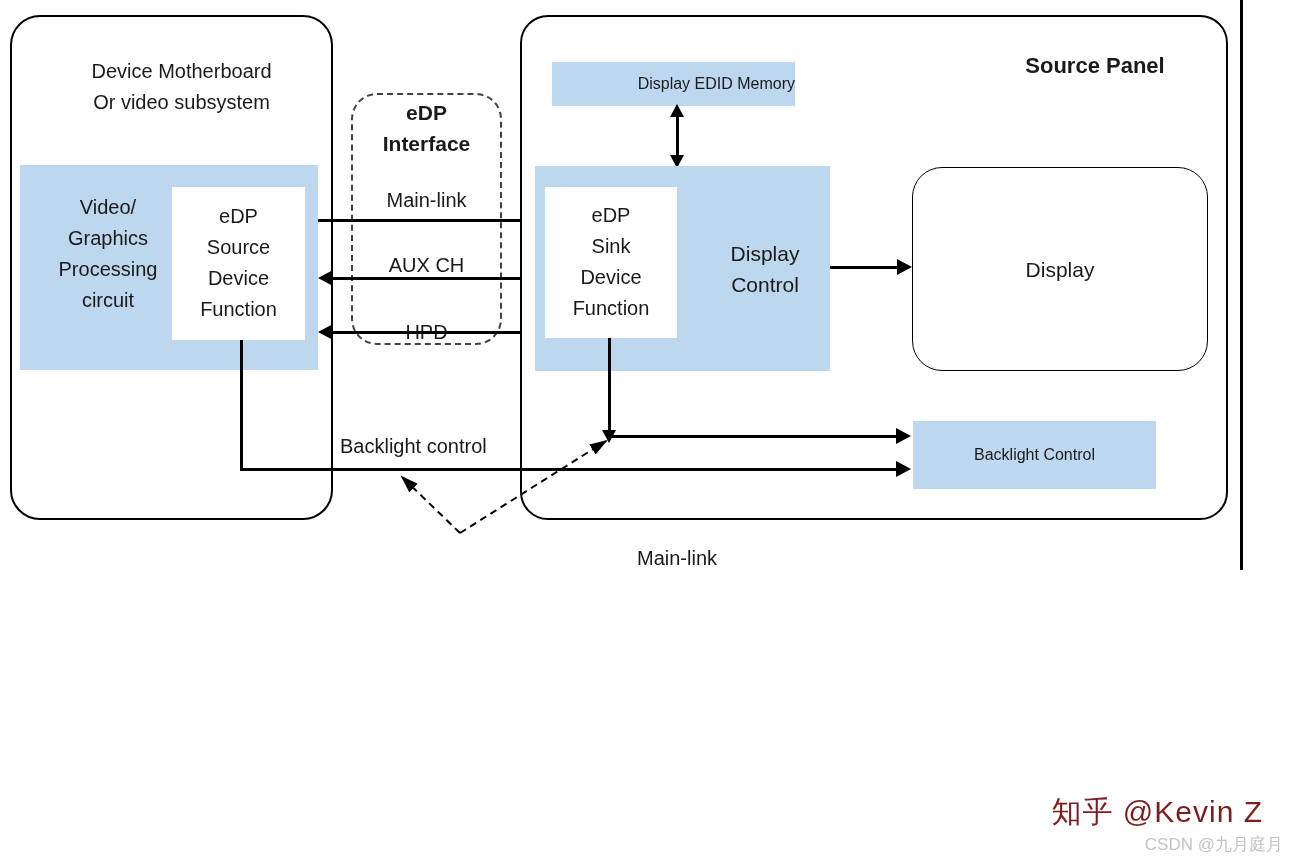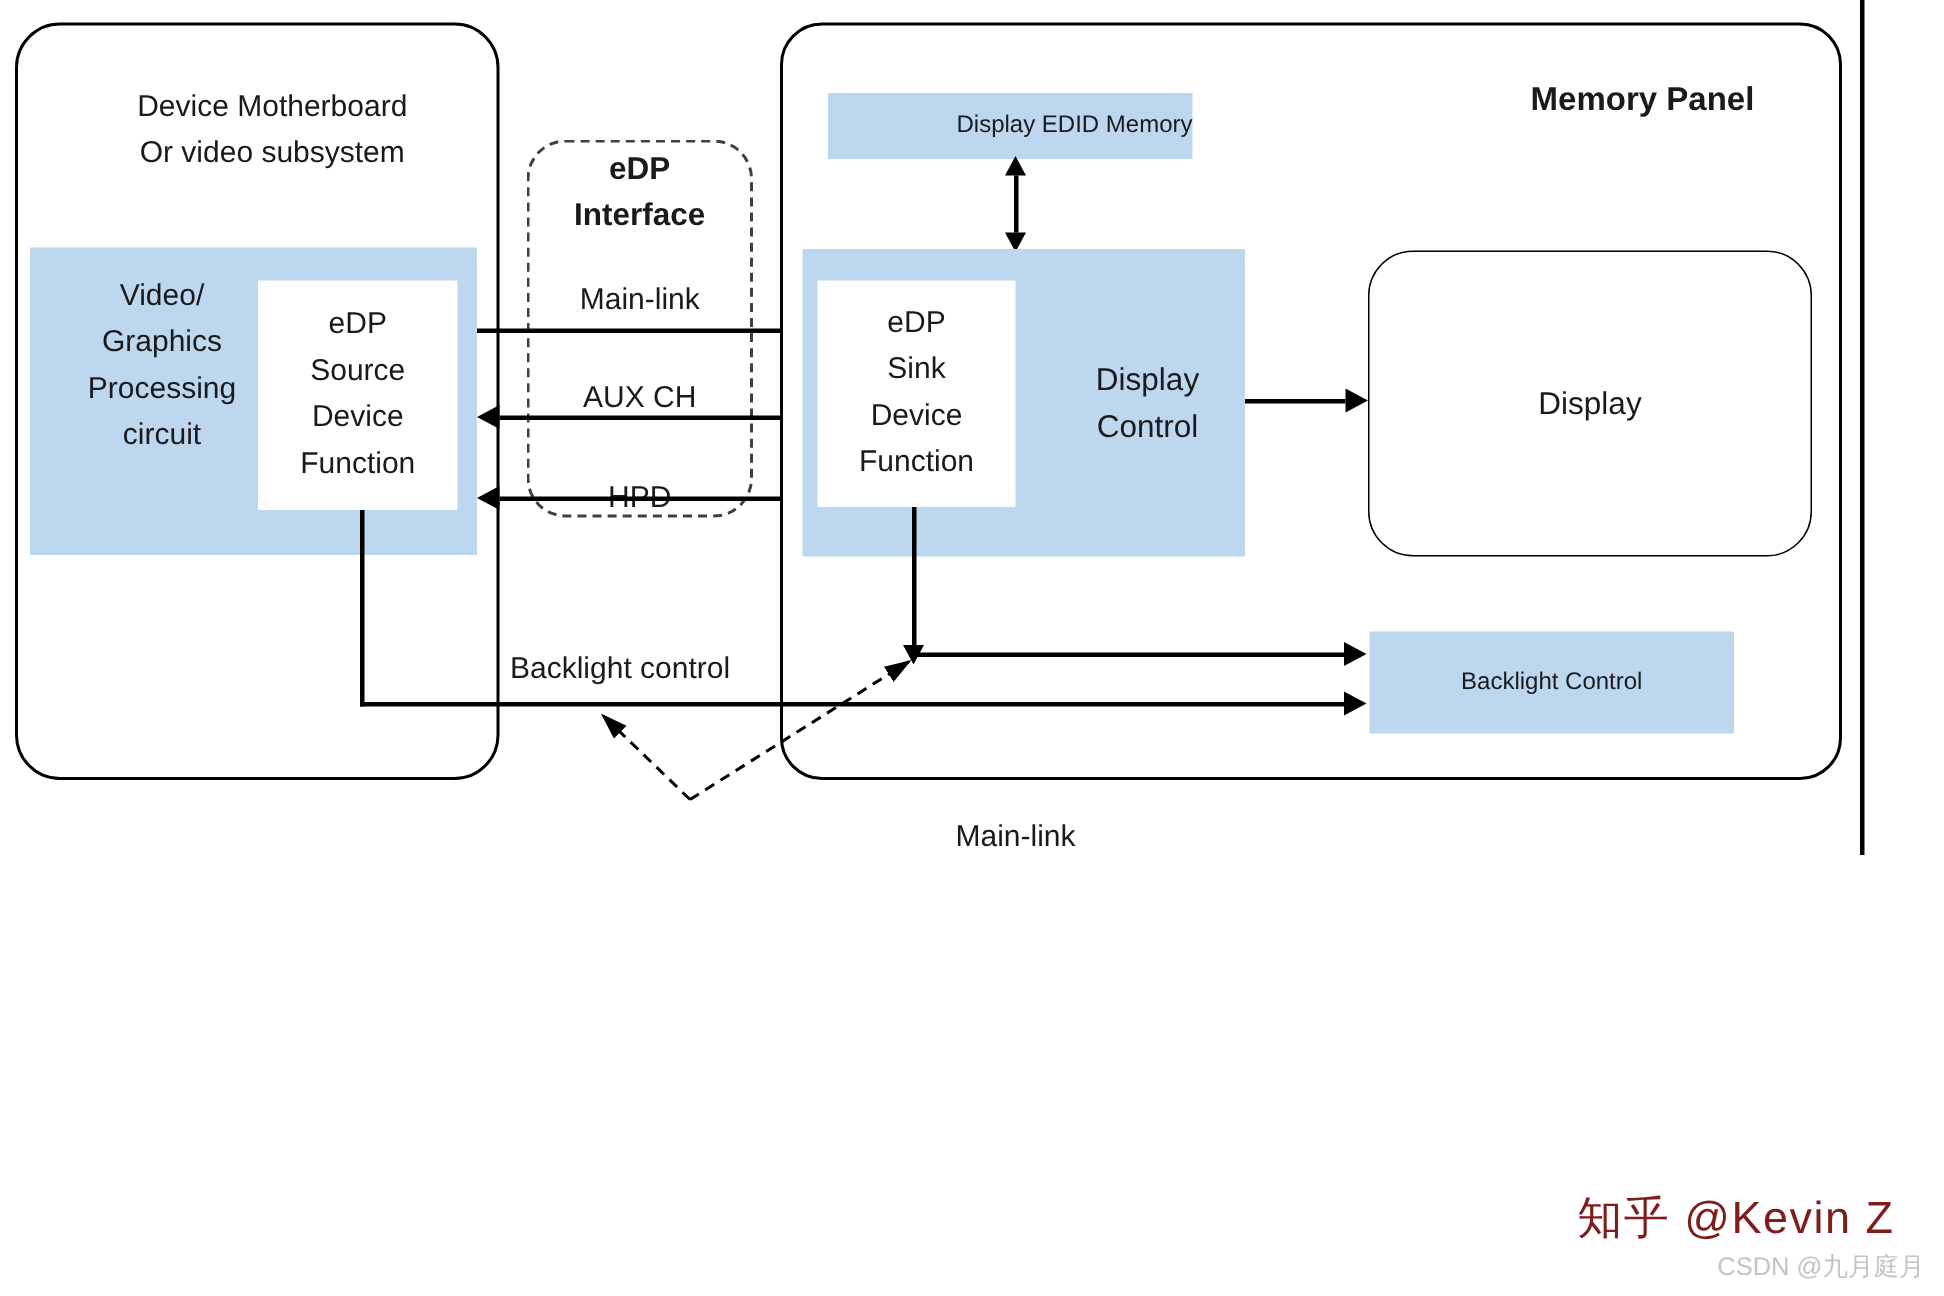--- a/index.html
+++ b/index.html
@@ -27,21 +27,21 @@
 <body>
 
 <div id="stage">
 
   <div class="vline" style="left:1240px;top:0;height:570px;"></div>
 
   <div class="roundbox" style="left:10px;top:15px;width:323px;height:505px;"></div>
   <div class="txt" style="left:30px;top:56px;width:303px;"><span>Device Motherboard</span><br><span>Or video subsystem</span></div>
 
   <div class="bluebox" style="left:20px;top:165px;width:298px;height:205px;"></div>
-  <div class="txt" style="left:20px;top:182px;width:176px;">Video/
+  <div class="txt" style="left:20px;top:192px;width:176px;">Video/
 Graphics
 Processing
 circuit</div>
 
   <div class="whitebox" style="left:172px;top:187px;width:133px;height:153px;"></div>
   <div class="txt" style="left:172px;top:201px;width:133px;">eDP
 Source
 Device
 Function</div>
 
@@ -56,21 +56,21 @@
   <div class="txt" style="left:351px;top:250px;width:151px;">AUX CH</div>
   <div class="hline" style="left:333px;top:277px;width:187px;"></div>
   <div class="ah-l" style="left:318px;top:270px;"></div>
   <div class="ah-r" style="left:520px;top:270px;"></div>
 
   <div class="txt" style="left:351px;top:305px;width:151px;margin-top:12px;">HPD</div>
   <div class="hline" style="left:333px;top:331px;width:202px;"></div>
   <div class="ah-l" style="left:318px;top:324px;"></div>
 
   <div class="roundbox" style="left:520px;top:15px;width:708px;height:505px;border-radius:28px;"></div>
-  <div class="txt bold" style="left:1010px;top:50px;width:170px;font-size:22px;">Memory Panel</div>
+  <div class="txt bold" style="left:1010px;top:50px;width:170px;font-size:22px;">Source Panel</div>
 
   <div class="bluebox" style="left:552px;top:62px;width:243px;height:44px;"></div>
   <div class="txt" style="left:552px;top:62px;width:243px;font-size:16px;line-height:44px;text-align:right;">Display EDID Memory</div>
 
   <div class="vline" style="left:676px;top:117px;height:38px;"></div>
   <div class="ah-u" style="left:670px;top:104px;"></div>
   <div class="ah-d" style="left:670px;top:155px;"></div>
 
   <div class="bluebox" style="left:535px;top:166px;width:295px;height:205px;"></div>
   <div class="whitebox" style="left:545px;top:187px;width:132px;height:151px;"></div>

